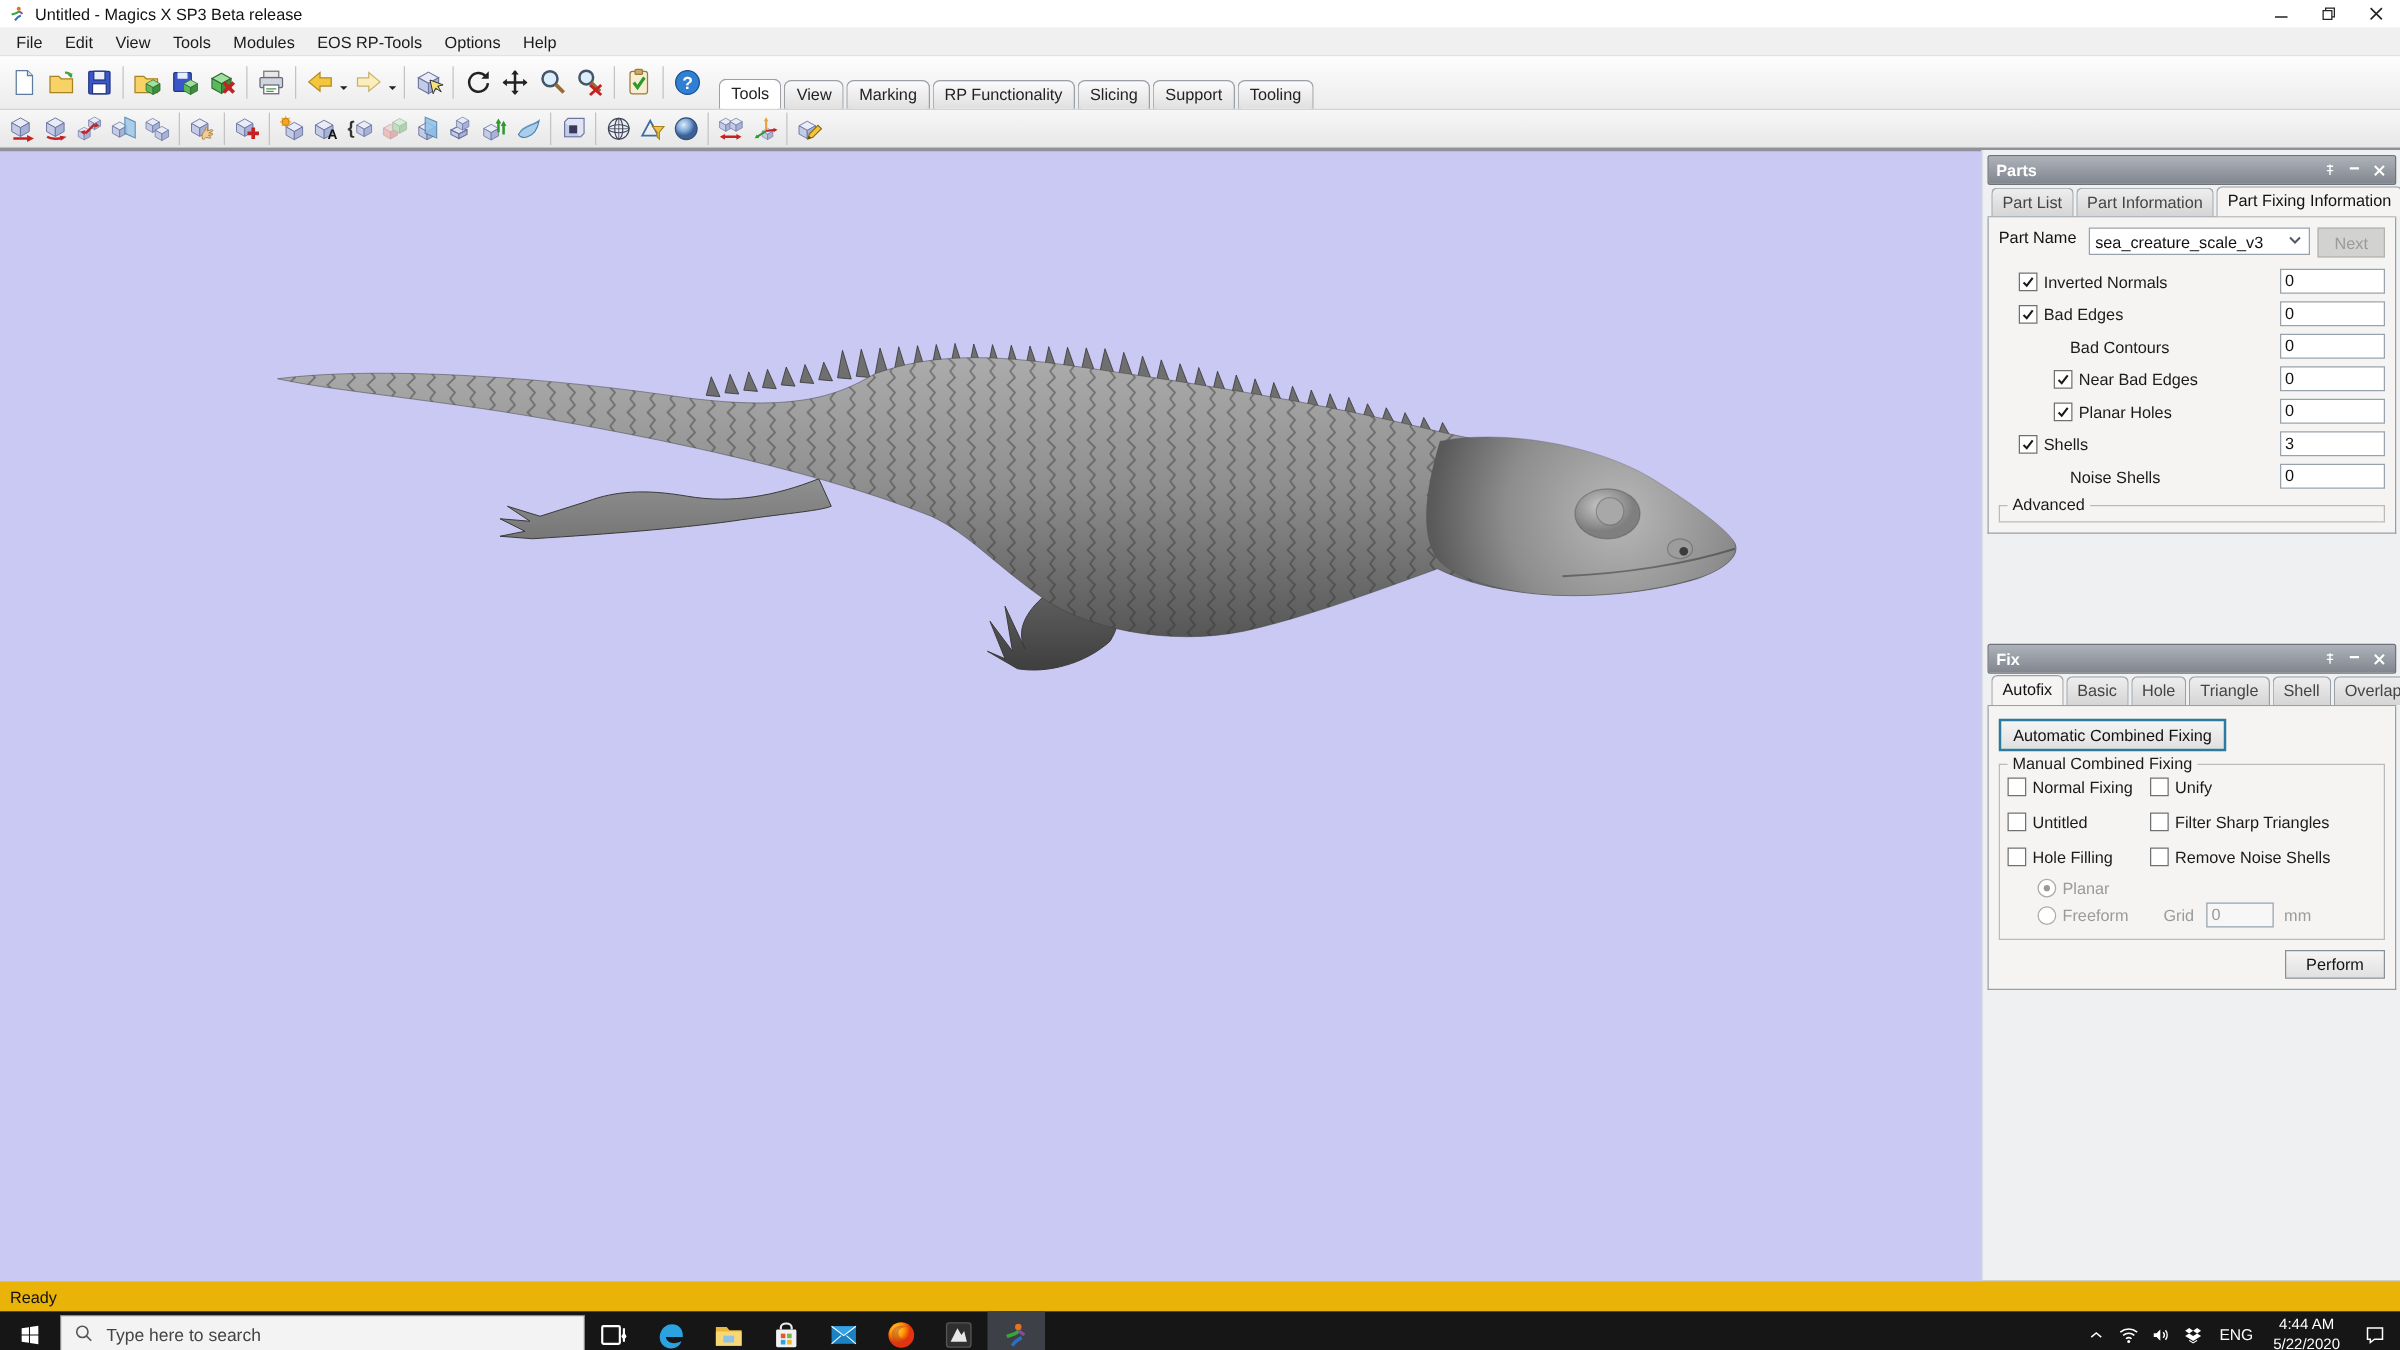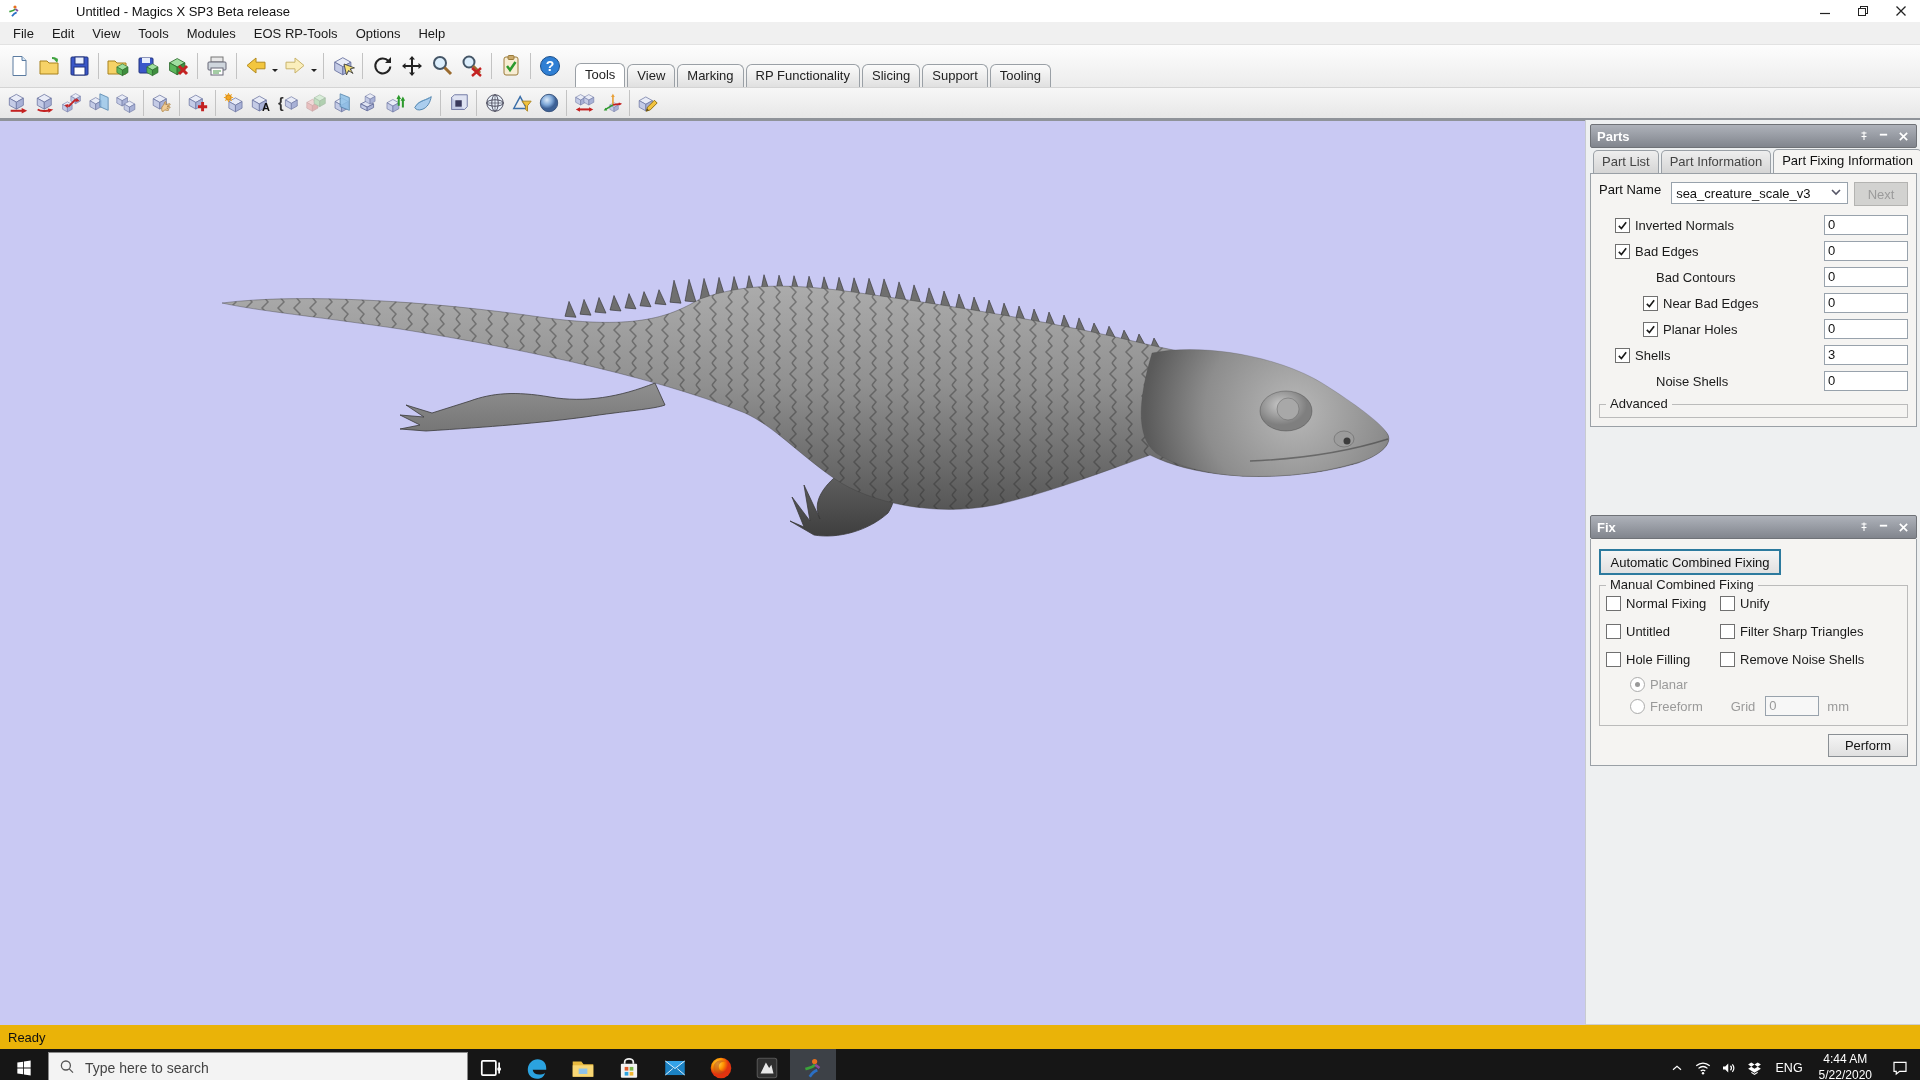--- a/index.html
+++ b/index.html
@@ -1,18 +1,18 @@
 <!DOCTYPE html>
 <html><head>
 <meta charset="utf-8">
 <style>
   html,body{margin:0;padding:0;width:1920px;height:1080px;overflow:hidden;
     font-family:"Liberation Sans","DejaVu Sans",sans-serif;font-size:13px;color:#111;
     background:#f0f0f0;-webkit-font-smoothing:antialiased;}
-  .titlebar{height:22px;background:#fff;display:flex;align-items:center;padding-left:6px;gap:48px;}
+  .titlebar{height:22px;background:#fff;display:flex;align-items:center;padding-left:6px;}
   .titlebar .appico{width:16px;height:16px;margin-right:6px;}
   .title-text{font-size:13px;color:#111;}
   .winbtns{margin-left:auto;display:flex;height:22px;}
   .winbtn{width:38px;height:22px;display:flex;align-items:center;justify-content:center;color:#222;font-size:11px;}
   .menubar{height:22px;background:#f0f0f0;display:flex;align-items:center;padding-left:4px;border-bottom:1px solid #e2e2e2;}
   .menu-item{padding:2px 9px;color:#1a1a1a;}
   .toolbar1{height:42px;background:linear-gradient(#fdfdfd,#ececec);display:flex;align-items:center;padding:0 4px;border-bottom:1px solid #d4d4d4;}
   .toolbar2{height:30px;background:linear-gradient(#f7f7f7,#e7e7e7);display:flex;align-items:center;padding:0 4px;border-bottom:2px solid #8f9399;}
   .tbtn{width:30px;height:30px;display:flex;align-items:center;justify-content:center;border-radius:2px;}
   .tbtn2{width:27px;height:26px;display:flex;align-items:center;justify-content:center;}
@@ -754,20 +754,28 @@
                 <path d="M2 4h8" stroke="#fff" stroke-width="2"></path>
               </svg>
             </span>
           <span class="ph-btn">
               <svg width="11" height="11" viewBox="0 0 12 12">
                 <path d="M2 2l8 8M10 2l-8 8" stroke="#fff" stroke-width="1.8"></path>
               </svg>
             </span>
         </div>
       </div>
+      <div class="panel-tabs" id="fix-tabs">
+          <div class="ptab active">Autofix</div>
+          <div class="ptab">Basic</div>
+          <div class="ptab">Hole</div>
+          <div class="ptab">Triangle</div>
+          <div class="ptab">Shell</div>
+          <div class="ptab">Overlap</div>
+        </div>
       <div class="panel-body">
         <div class="btn focus" style="height:22px;width:178px;margin:2px 0 10px;">Automatic Combined Fixing</div>
         <div class="groupbox" style="margin-top:8px;padding-bottom:8px;">
           <span class="gb-legend">Manual Combined Fixing</span>
           <div class="cbgrid" id="fix-checkboxes">
               <div class="cbitem">
                 <span class="cb"></span>
                 <span class="rlabel">Normal Fixing</span>
               </div>
               <div class="cbitem">

